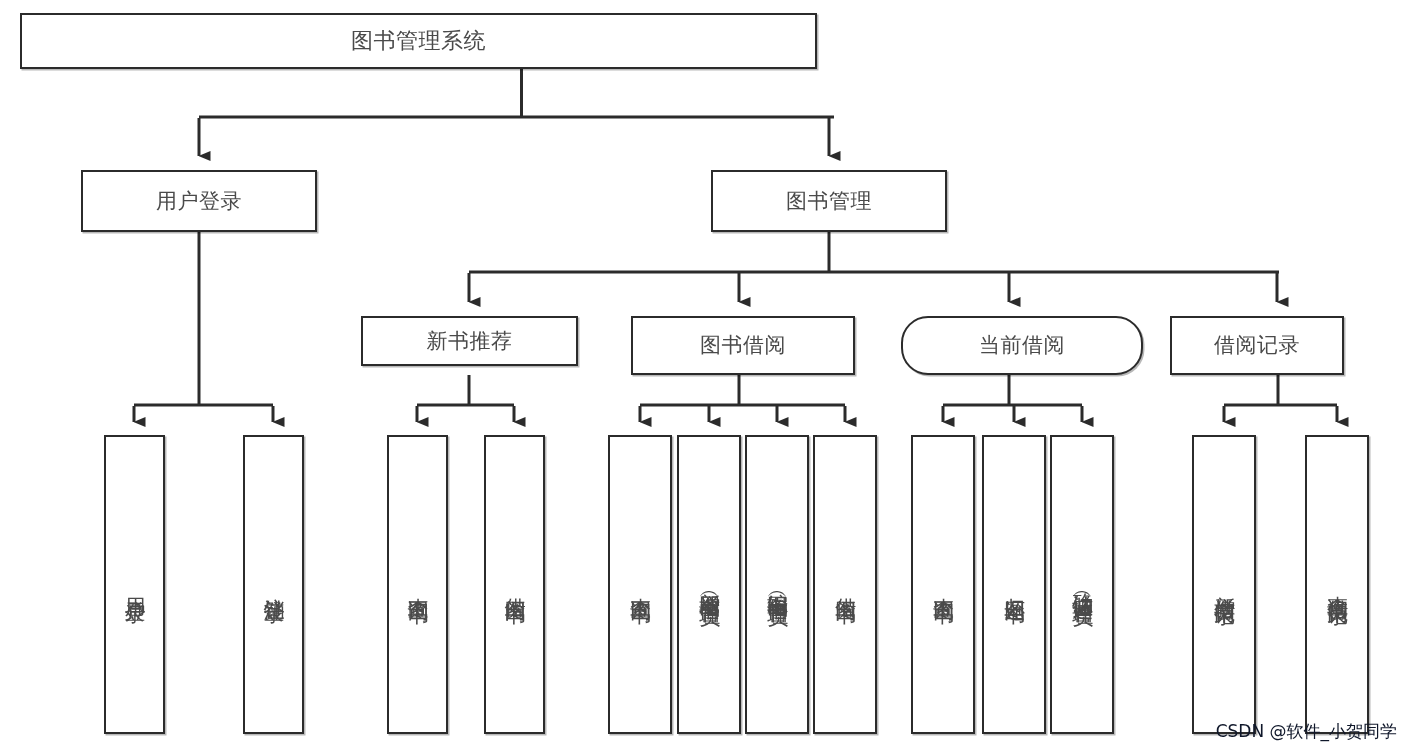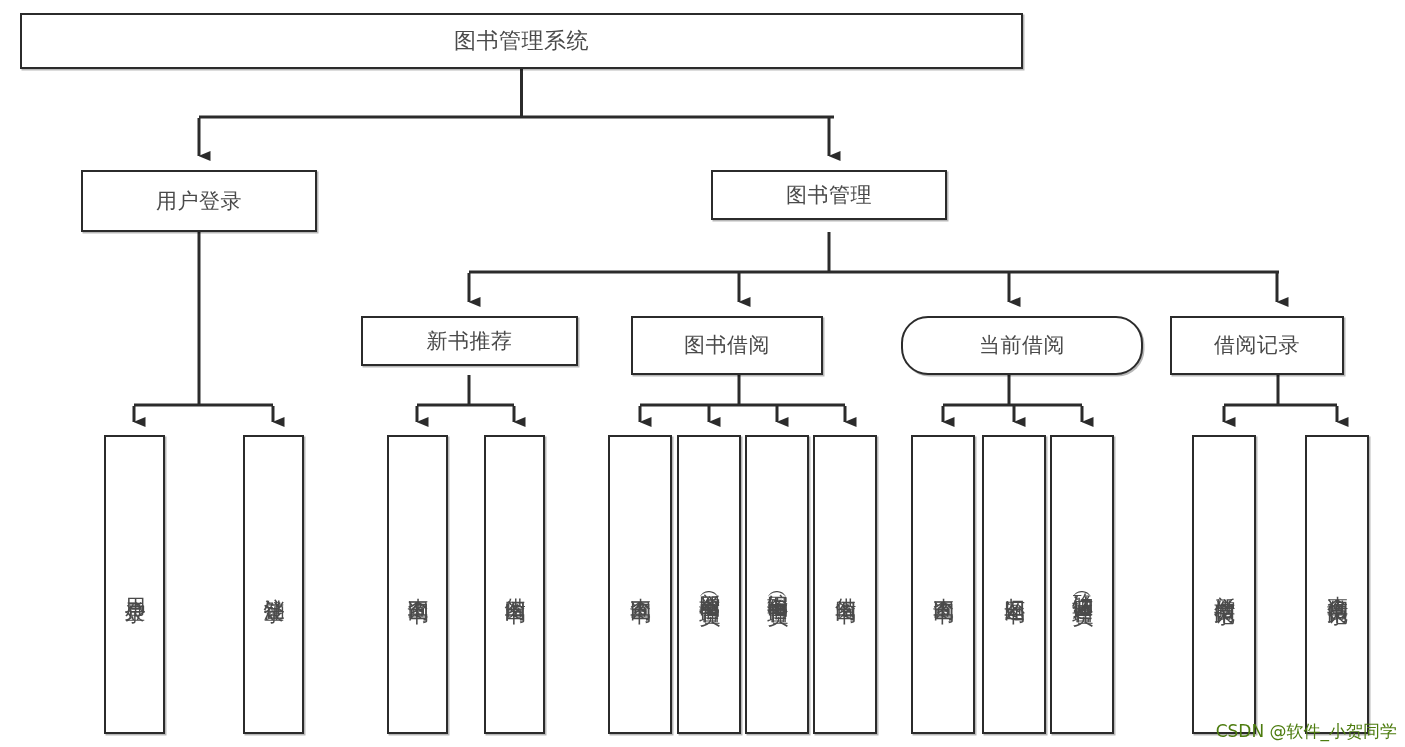--- a/index.html
+++ b/index.html
@@ -59,21 +59,21 @@
     line-height: 1.32;
     letter-spacing: 2px;
     white-space: nowrap;
     text-align: center;
   }
   #watermark {
     position: absolute;
     right: 8px;
     bottom: 4px;
     font-size: 17px;
-    color: #4d7c0f;
+    color: #0f172a;
     z-index: 5;
     white-space: nowrap;
     font-family: "DejaVu Sans", "Liberation Sans", sans-serif;
   }
 </style>
 </head>
 <body>
 
 <div id="canvas">
 
@@ -134,35 +134,35 @@
     </g>
 
     <g stroke="#2b2b2b" stroke-width="3" fill="none">
       <path d="M 1278 375 L 1278 405"></path>
       <path d="M 1224 405 L 1337 405"></path>
       <path d="M 1224 406 L 1224 422" marker-end="url(#arrow)"></path>
       <path d="M 1337 406 L 1337 422" marker-end="url(#arrow)"></path>
     </g>
   </svg>
 
-  <div class="node horiz root" style="left:20px; top:13px; width:1003px; height:56px;">
+  <div class="node horiz root" style="left:20px; top:13px; width:797px; height:56px;">
     <span class="lbl">图书管理系统</span>
   </div>
 
   <div class="node horiz" style="left:81px; top:170px; width:236px; height:62px;">
     <span class="lbl">用户登录</span>
   </div>
-  <div class="node horiz" style="left:711px; top:170px; width:236px; height:50px;">
+  <div class="node horiz" style="left:711px; top:170px; width:236px; height:62px;">
     <span class="lbl">图书管理</span>
   </div>
 
   <div class="node horiz" style="left:361px; top:316px; width:217px; height:50px;">
     <span class="lbl">新书推荐</span>
   </div>
-  <div class="node horiz" style="left:631px; top:316px; width:192px; height:59px;text-align:right;">
+  <div class="node horiz" style="left:631px; top:316px; width:224px; height:59px;text-align:right;">
     <span class="lbl">图书借阅</span>
   </div>
   <div class="node horiz" style="left:901px; top:316px; width:242px; height:59px;border-radius:27px;">
     <span class="lbl">当前借阅</span>
   </div>
   <div class="node horiz" style="left:1170px; top:316px; width:174px; height:59px;">
     <span class="lbl">借阅记录</span>
   </div>
 
   <div class="node vert" style="left:104px; top:435px; width:61px; height:299px;">

